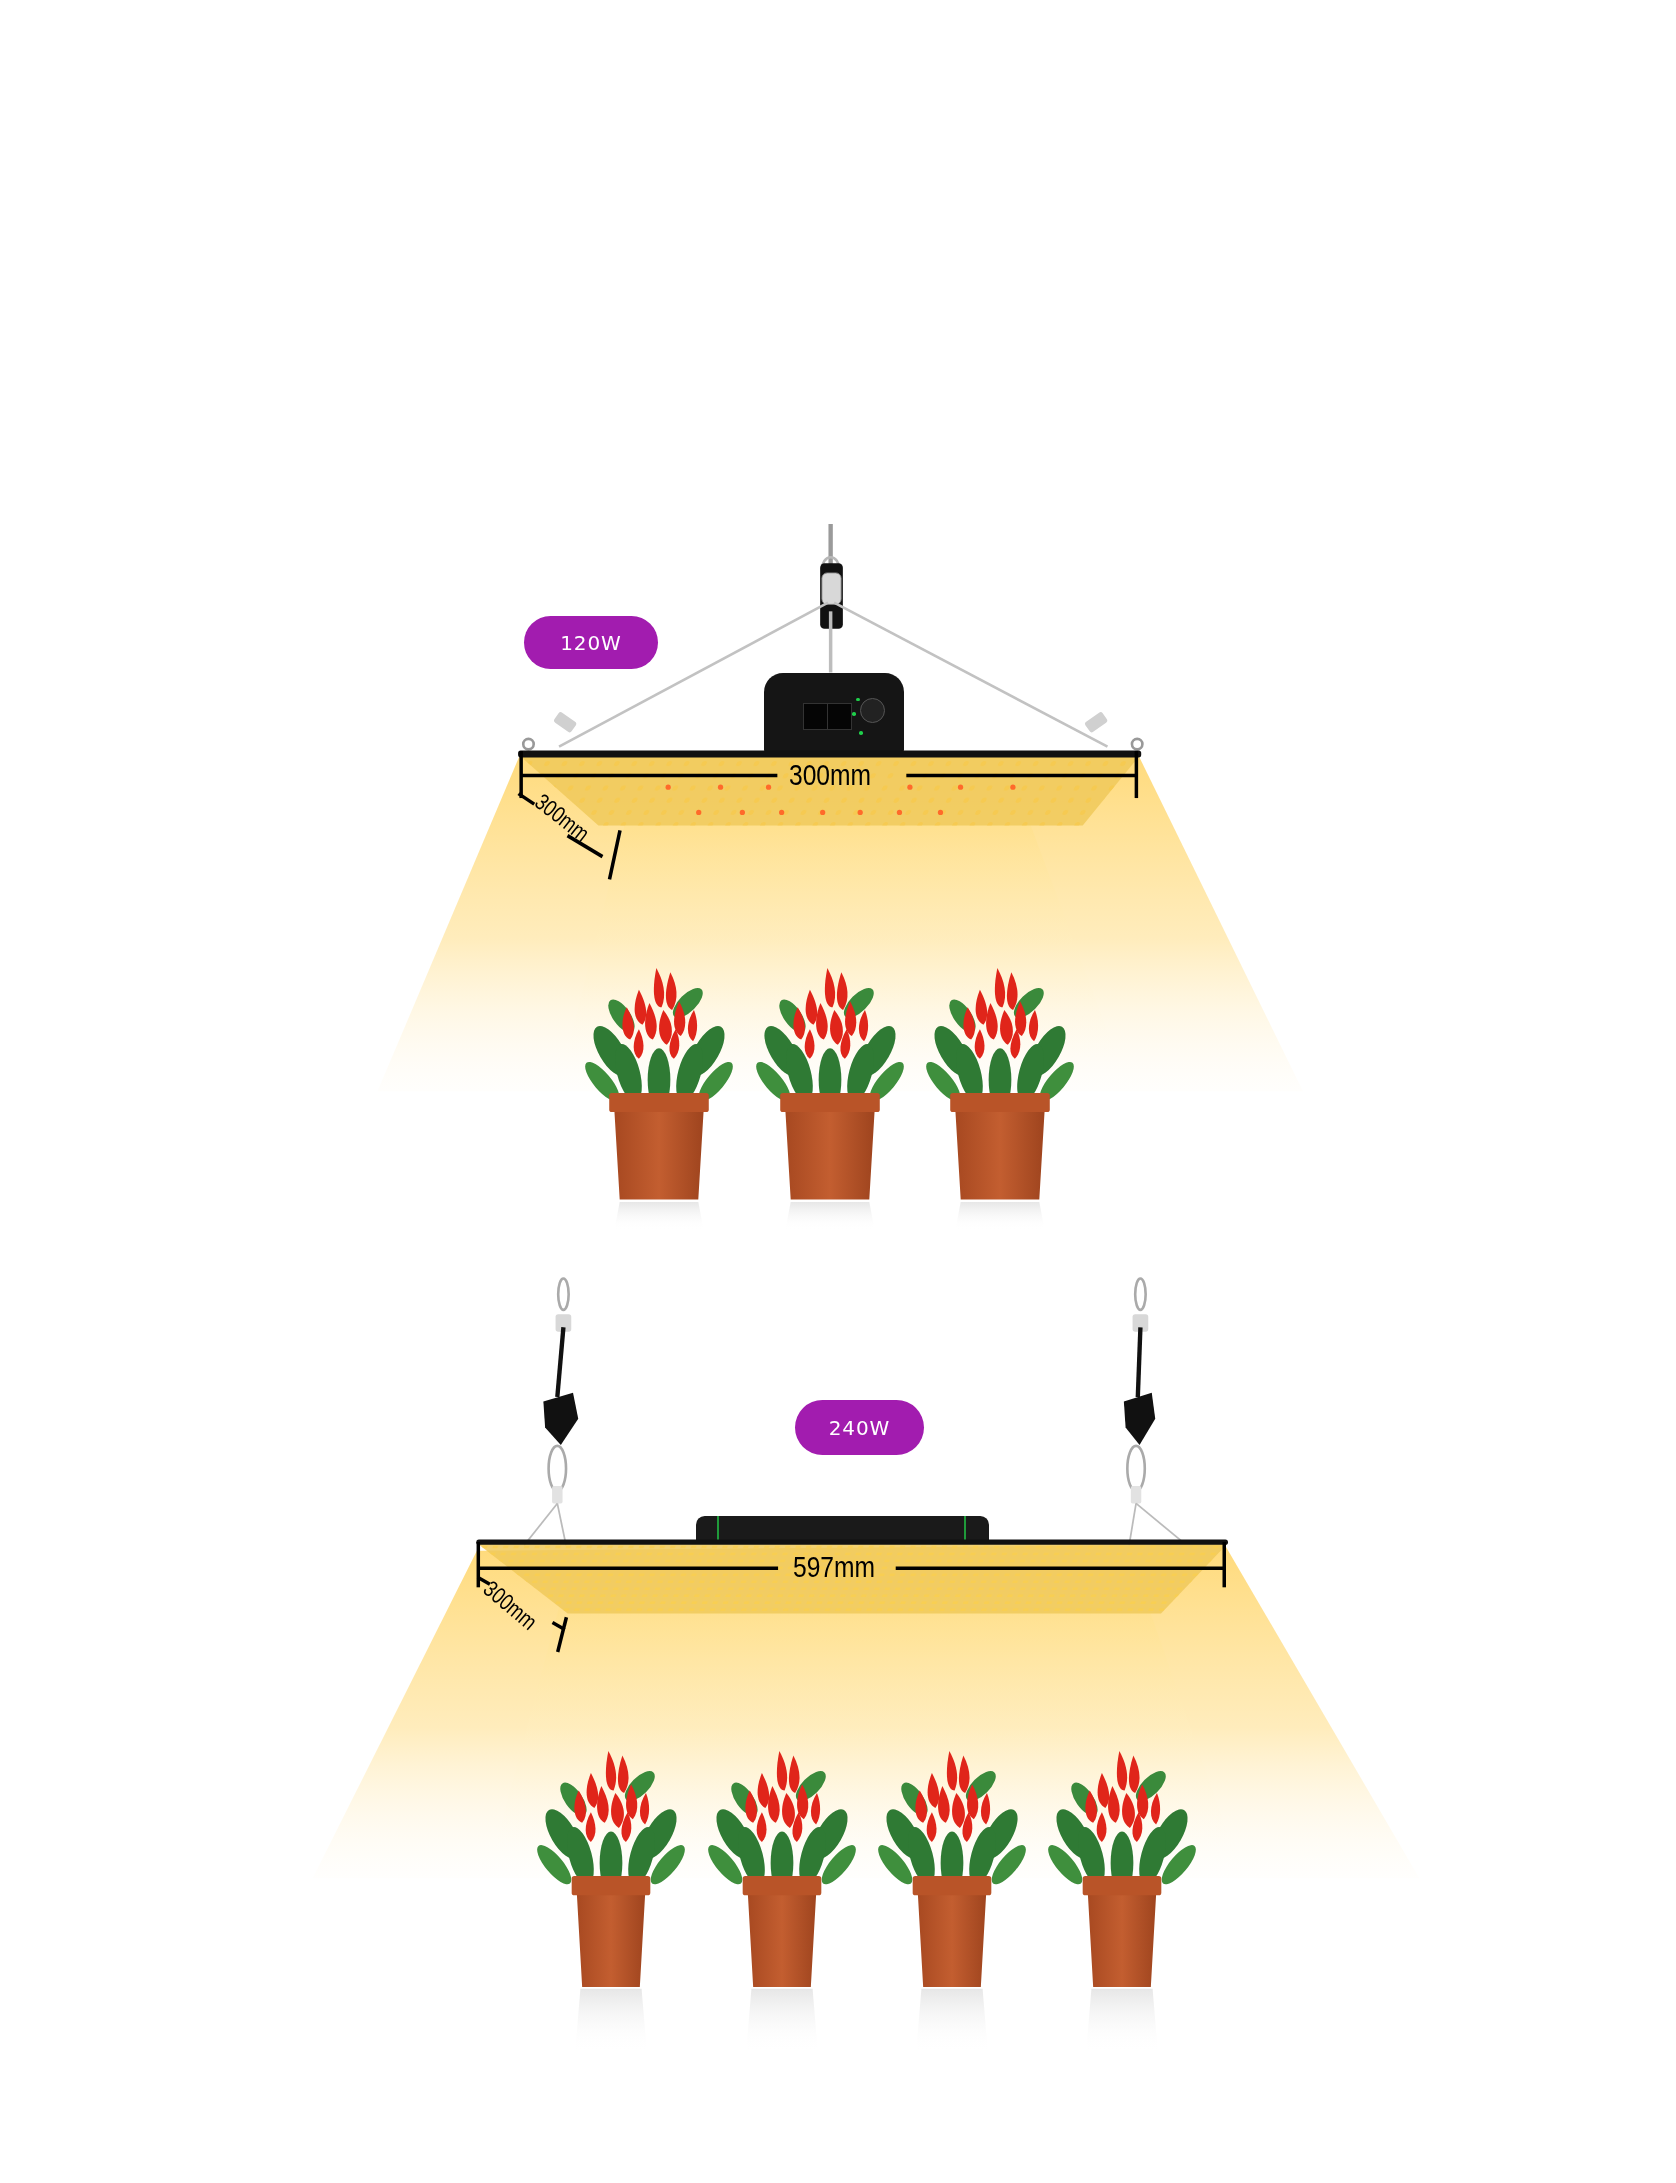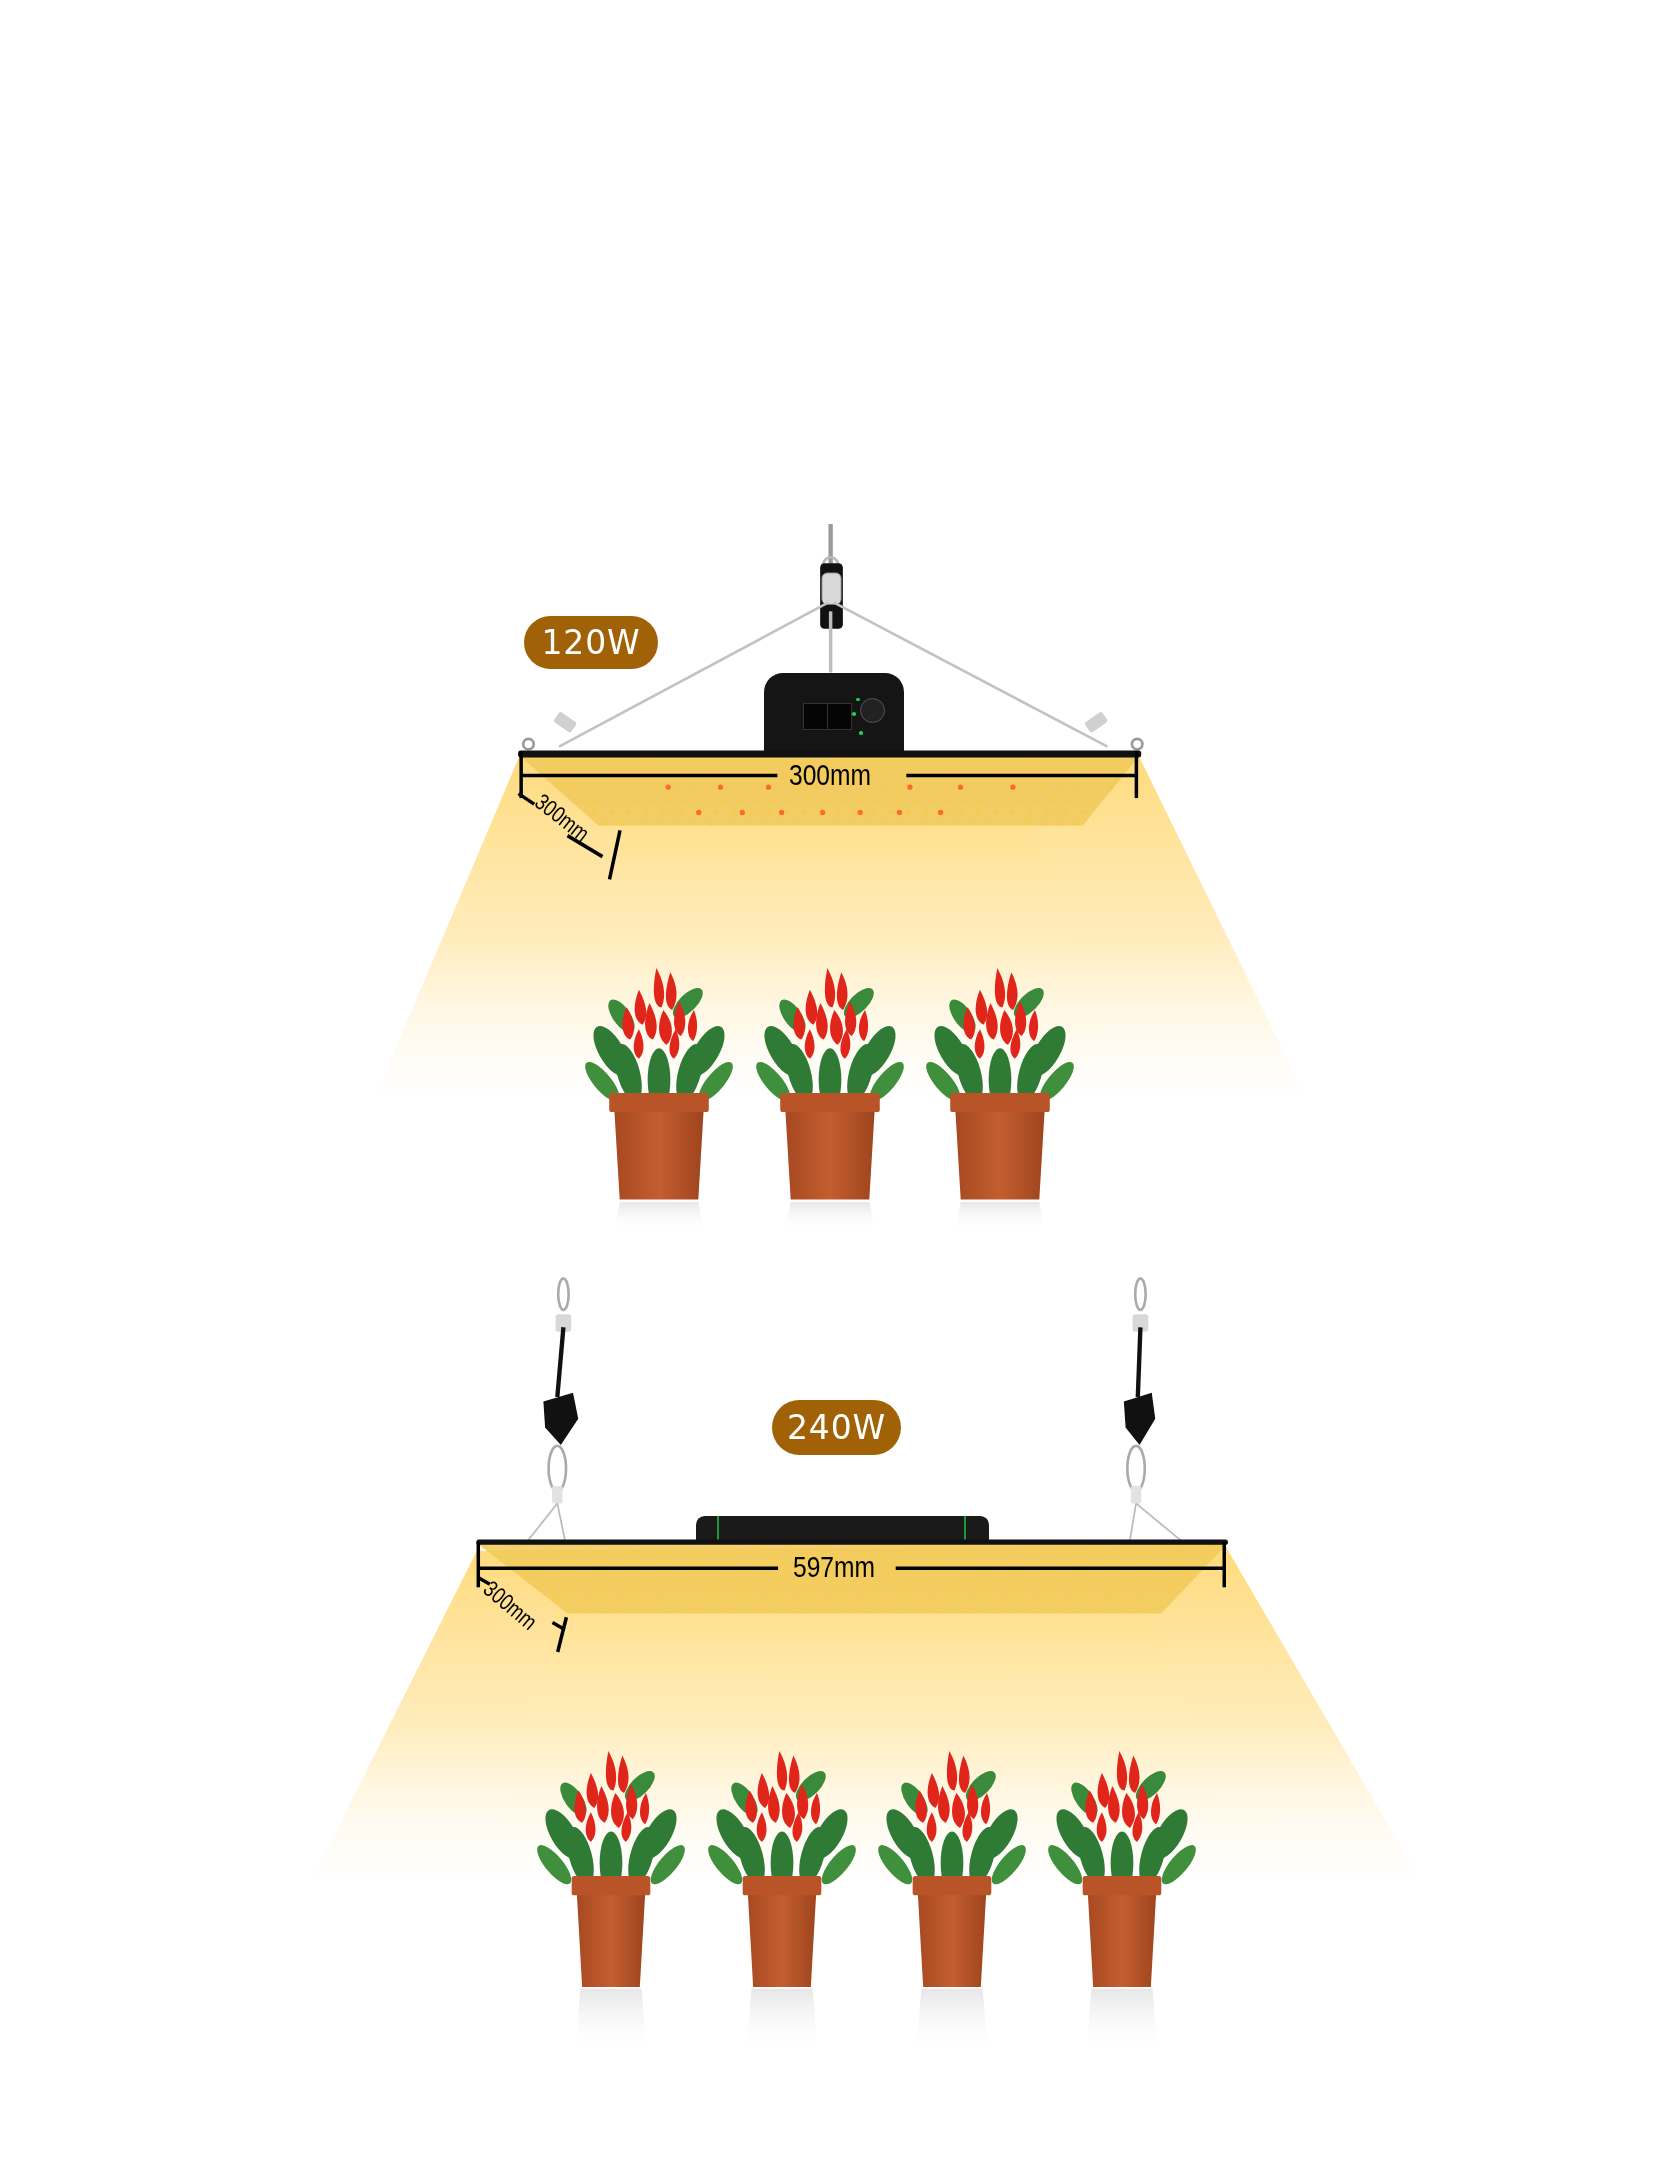--- a/index.html
+++ b/index.html
@@ -1,22 +1,22 @@
 <!DOCTYPE html>
 <html style="font-size:14px"><head>
 <meta charset="utf-8">
 <style>
   html, body { margin: 0; padding: 0; background: #ffffff; }
   body { width: 1677px; height: 2184px; position: relative; overflow: hidden;
          font-family: "Liberation Sans", "DejaVu Sans", sans-serif; }
   .abs { position: absolute; }
   .badge {
-    position: absolute; background: #a16207; color: #fff; border-radius: 28px;
+    position: absolute; background: #a21caf; color: #fff; border-radius: 28px;
     display: flex; align-items: center; justify-content: center;
-    font-family: "DejaVu Sans", sans-serif; font-size: 33px; letter-spacing: 0.9px;
+    font-family: "DejaVu Sans", sans-serif; font-size: 20px; letter-spacing: 0.9px;
   }
   .dim-label {
     position: absolute; font-family: "Liberation Sans", sans-serif;
     font-size: 30px; color: #000; background: transparent; line-height: 1;
     transform: scaleX(0.82); transform-origin: center;
     white-space: nowrap;
   }
   .dim-label-diag {
     position: absolute; font-family: "Liberation Sans", sans-serif;
     font-size: 23px; color: #000; line-height: 1; white-space: nowrap;
@@ -197,21 +197,21 @@
   </svg>
   <div class="dim-label" style="left:784px;top:1552px;">597mm</div>
 
   <svg class="abs" style="left:472px;top:1572px" width="114" height="87" viewBox="0 0 130 100">
     <line x1="6" y1="6" x2="20" y2="14" stroke="#000" stroke-width="4"></line>
     <line x1="92" y1="58" x2="106" y2="66" stroke="#000" stroke-width="4"></line>
     <line x1="108" y1="52" x2="98" y2="92" stroke="#000" stroke-width="4"></line>
   </svg>
   <div class="dim-label-diag" style="left:494px;top:1577px;transform:rotate(40deg) scaleX(0.8);">300mm</div>
 
-  <div class="badge" style="left:772px;top:1400px;width:129px;height:55px;">240W</div>
+  <div class="badge" style="left:795px;top:1400px;width:129px;height:55px;">240W</div>
 
   <div>
     <div class="pot-wrap" style="left:528px;top:1751px;">
       <svg width="166" height="306" viewBox="0 0 190 350">
           <use href="#plantTallSymbol"></use>
         </svg>
     </div>
     <div class="pot-wrap" style="left:699px;top:1751px;">
       <svg width="166" height="306" viewBox="0 0 190 350">
           <use href="#plantTallSymbol"></use>

